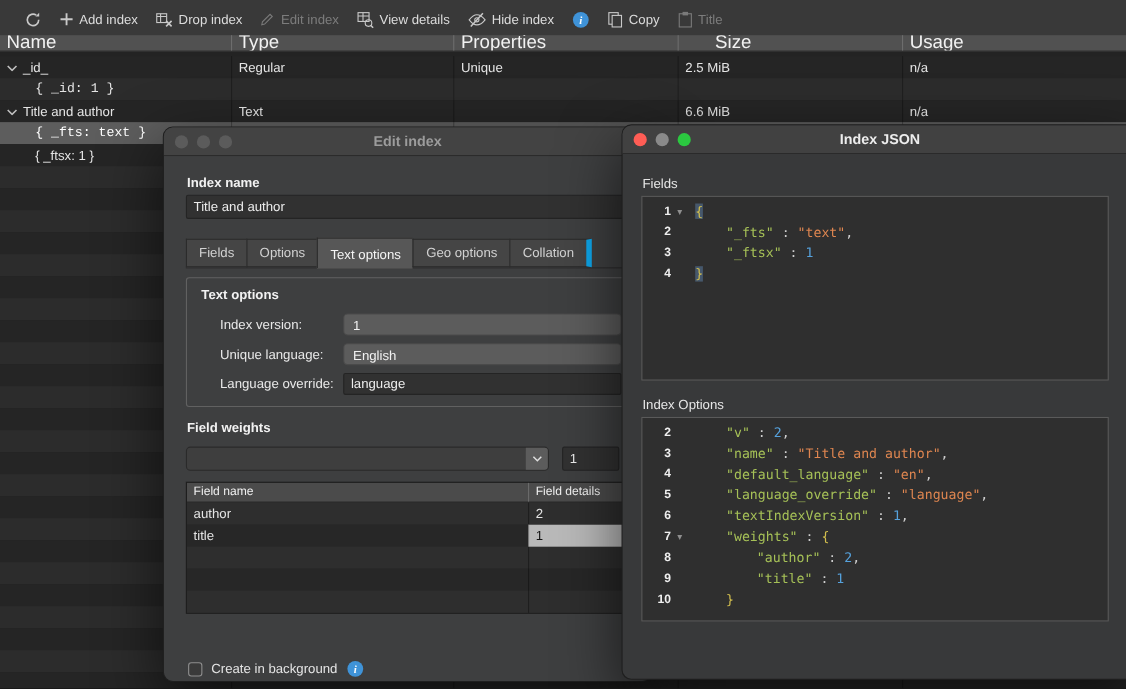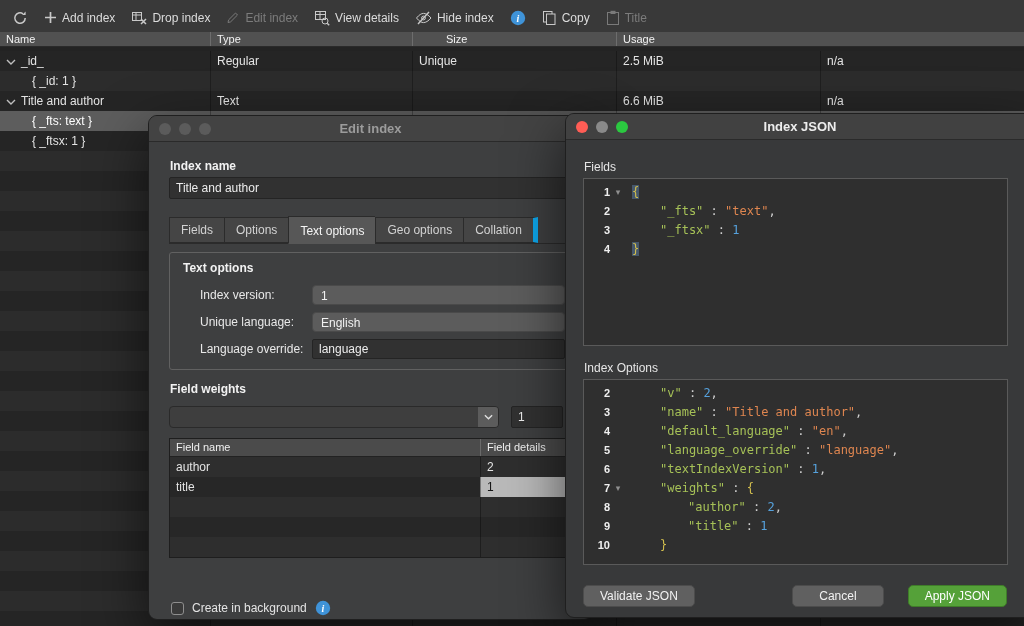--- a/index.html
+++ b/index.html
@@ -6,37 +6,37 @@
   html,body { background:#141414; }
   .screen {
     position:relative; width:1024px; height:626px; overflow:hidden;
     background:#232323; font-family:"Liberation Sans", sans-serif;
     font-size:12px; color:#e4e4e4; cursor:default;
   }
   
   .toolbar {
     position:absolute; top:0; left:0; right:0; height:36px;
     background:#393939; border-bottom:1px solid #262626;
-    display:flex; align-items:center; padding:0 12px; gap:16px;
+    display:flex; align-items:center; padding:0 22px; gap:16px;
   }
   .tbtn { display:flex; align-items:center; gap:5px; color:#dcdcdc; white-space:nowrap; }
   .tbtn.disabled { color:#7c7c7c; }
   .tbtn svg { display:block; }
   
   .grid-head {
     position:absolute; top:32px; left:0; right:0; height:15px;
-    background:#515151; display:flex; font-size:11px; color:#f2f2f2;
+    background:#515151; display:flex; font-size:17px; color:#f2f2f2;
     border-bottom:1px solid #2a2a2a;
   }
   .gh-cell { padding:0 6px; line-height:14px; border-left:1px solid #6d6d6d; overflow:hidden; }
   .gh-cell:first-child { border-left:none; }
   .grid-body { position:absolute; top:51px; left:0; right:0; bottom:0; overflow:hidden; }
   .trow { display:flex; height:20px; line-height:20px; }
   .trow.even { background:#252525; }
-  .trow.odd  { background:#2c2c2c; }
+  .trow.odd  { background:#2c2c2c;font-family:Liberation Mono, monospace; }
   .trow.selected { background:#5d5d5d; color:#ffffff; }
   .tcell {
     padding:0 6px; border-left:1px solid rgba(0,0,0,0.28);
     overflow:hidden; white-space:nowrap; display:flex; align-items:center; gap:5px;
   }
   .tcell:first-child { border-left:none; }
   .chev { flex:0 0 auto; display:inline-block; }
   
   .dialog { position:absolute; border-radius:9px; border:1px solid #1f1f1f;
             box-shadow:0 20px 55px rgba(0,0,0,0.6); }
@@ -203,20 +203,21 @@
             <rect x="4.5" y="0.8" width="5" height="3.2" fill="#7a7a7a"></rect>
           </svg>
         </span>
         <span>Title</span>
       </div>
     </div>
 
   <div class="grid-head" id="grid-head">
       <div class="gh-cell" style="width: 210px;">Name</div>
       <div class="gh-cell" style="width: 202px;">Type</div>
+      <div class="gh-cell" style="width: 204px;">Properties</div>
       <div class="gh-cell" style="width: 204px; padding-left: 33px;">Size</div>
       <div class="gh-cell" style="width: 204px;">Usage</div>
     </div>
   <div class="grid-body" id="grid-body">
       <div class="trow even">
         <div class="tcell" style="width: 210px; padding-left: 6px;">
           <span class="chev"><svg width="10" height="6" viewBox="0 0 10 6">
               <path d="M1 1l4 4 4-4" fill="none" stroke="#bfbfbf" stroke-width="1.4"></path>
             </svg></span>
           <span>_id_</span>
@@ -598,21 +599,15 @@
           <span class="fold"></span>
           <span class="ecode" style="padding-left: 62px;"><span class="tk-key">"title"</span><span class="tk-plain"> : </span><span class="tk-num">1</span></span>
         </div>
         <div class="eline">
           <span class="lnum">10</span>
           <span class="fold"></span>
           <span class="ecode" style="padding-left: 34px;"><span class="tk-brace">}</span></span>
         </div>
       </div>
 
-    <div class="btnrow">
-      <button class="btn">Validate JSON</button>
-      <span class="spacer"></span>
-      <button class="btn" style="margin-right:24px; padding:0 26px;">Cancel</button>
-      <button class="btn green">Apply JSON</button>
-    </div>
   </div>
 
 </div>
 
 </body></html>

